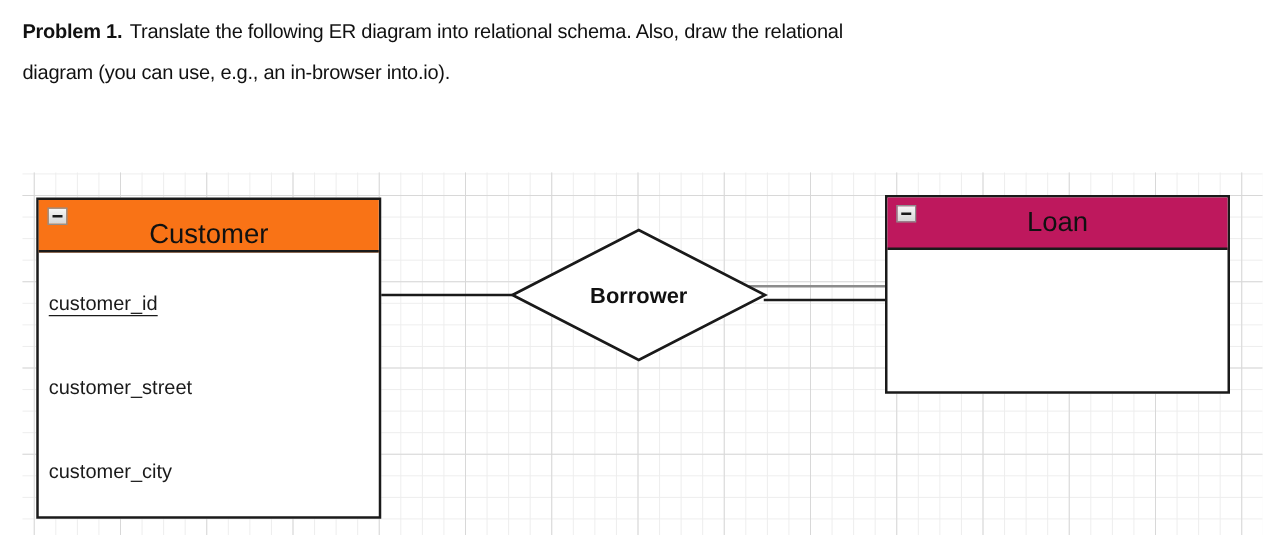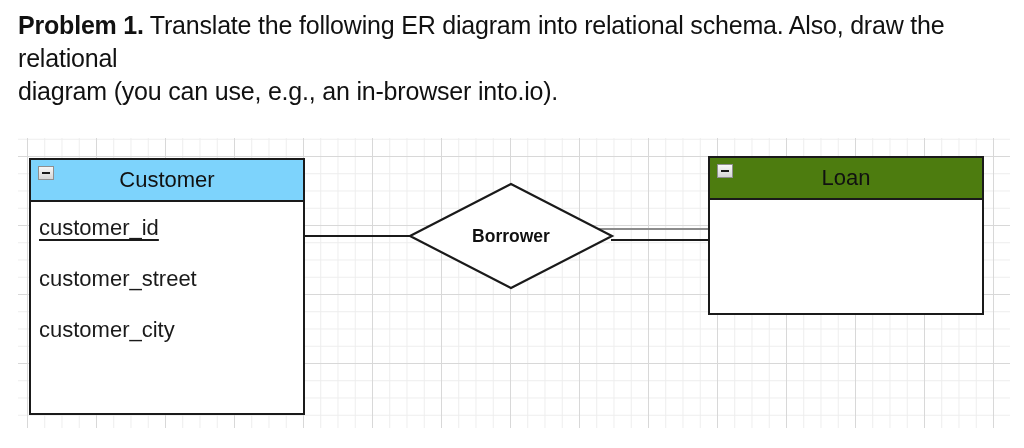--- a/index.html
+++ b/index.html
@@ -2,21 +2,21 @@
 <html><head>
 <meta charset="utf-8">
 <style>
   * { margin: 0; padding: 0; box-sizing: border-box; }
   html, body { width: 1024px; height: 448px; background: #ffffff; overflow: hidden; }
   body { font-family: "Liberation Sans", sans-serif; color: #1a1a1a; position: relative; }
 
   .problem-text {
     position: absolute;
     left: 18px; top: 9px; width: 994px;
-    font-size: 25px; line-height: 33px;
+    font-size: 16px; line-height: 33px;
     color: #111111;
     letter-spacing: -0.2px;
   }
   .problem-text .bold { font-weight: 700; margin-right: 6px; }
 
   .canvas {
     position: absolute;
     left: 18px; top: 138px; width: 992px; height: 290px;
     background-color: #ffffff;
     background-image:
@@ -52,21 +52,22 @@
     display: flex; align-items: center; justify-content: center;
     cursor: pointer;
   }
   .collapse-btn .dash { width: 8px; height: 2px; background: #1a1a1a; }
 
   .entity-body { padding-top: 0; }
   .attr-row {
     height: 51px;
     display: flex; align-items: center;
     padding-left: 8px;
-    font-size: 22px;
+    font-size: 16px;
+    margin-top: 16px;
   }
   .entity-loan .attr-row { height: 48px; }
   .attr-row.pk .attr-label { text-decoration: underline; text-underline-offset: 4px; }
 
   .connector { position: absolute; height: 2px; }
   .conn-left        { left: 304px; top: 235px; width: 106px; background: #1a1a1a; }
   .conn-right-upper { left: 599px; top: 228px; width: 110px; background: #8c8c8c; }
   .conn-right-lower { left: 611px; top: 239px; width: 98px;  background: #1a1a1a; }
 
   .diamond-wrap { position: absolute; left: 405px; top: 182px; width: 212px; height: 108px; font-weight: bold; }
@@ -91,39 +92,39 @@
 <div class="connector conn-right-lower" style="background: rgb(26, 26, 26);"></div>
 
 <div class="diamond-wrap">
   <svg width="212" height="108" viewBox="0 0 212 108">
     <polygon points="5,54 106,2 207,54 106,106" fill="#ffffff" stroke="#1a1a1a" stroke-width="2.2"></polygon>
   </svg>
   <div class="diamond-label">Borrower</div>
 </div>
 
 <div class="entity entity-customer" style="border-color: rgb(26, 26, 26);">
-  <div class="entity-header" style="background: #7dd3fc;">
+  <div class="entity-header" style="background: #f97316; align-items: flex-end;">
     <span class="collapse-btn">
         <span class="dash"></span>
       </span>
     <span class="entity-title">Customer</span>
   </div>
   <div class="entity-body">
       <div class="attr-row pk">
         <span class="attr-label">customer_id</span>
       </div>
       <div class="attr-row">
         <span class="attr-label">customer_street</span>
       </div>
       <div class="attr-row">
         <span class="attr-label">customer_city</span>
       </div>
     </div>
 </div>
 
 <div class="entity entity-loan" style="border-color: rgb(26, 26, 26);">
-  <div class="entity-header" style="background: #4d7c0f;">
+  <div class="entity-header" style="background: #be185d;">
     <span class="collapse-btn">
         <span class="dash"></span>
       </span>
     <span class="entity-title">Loan</span>
   </div>
 </div>
 
 </body></html>

